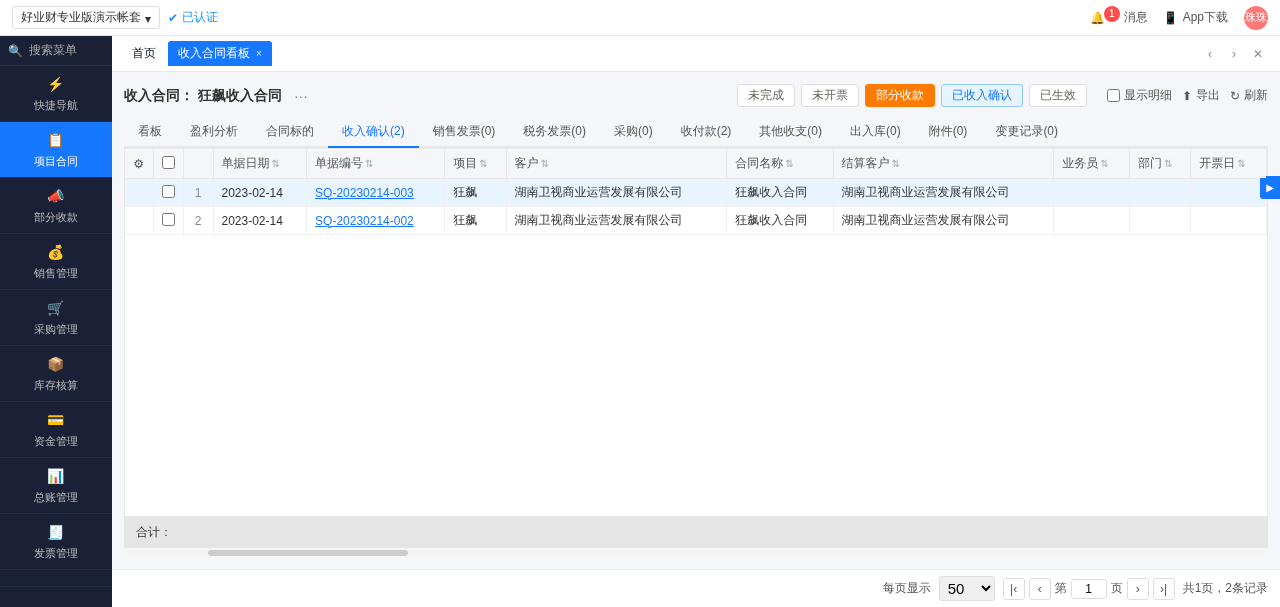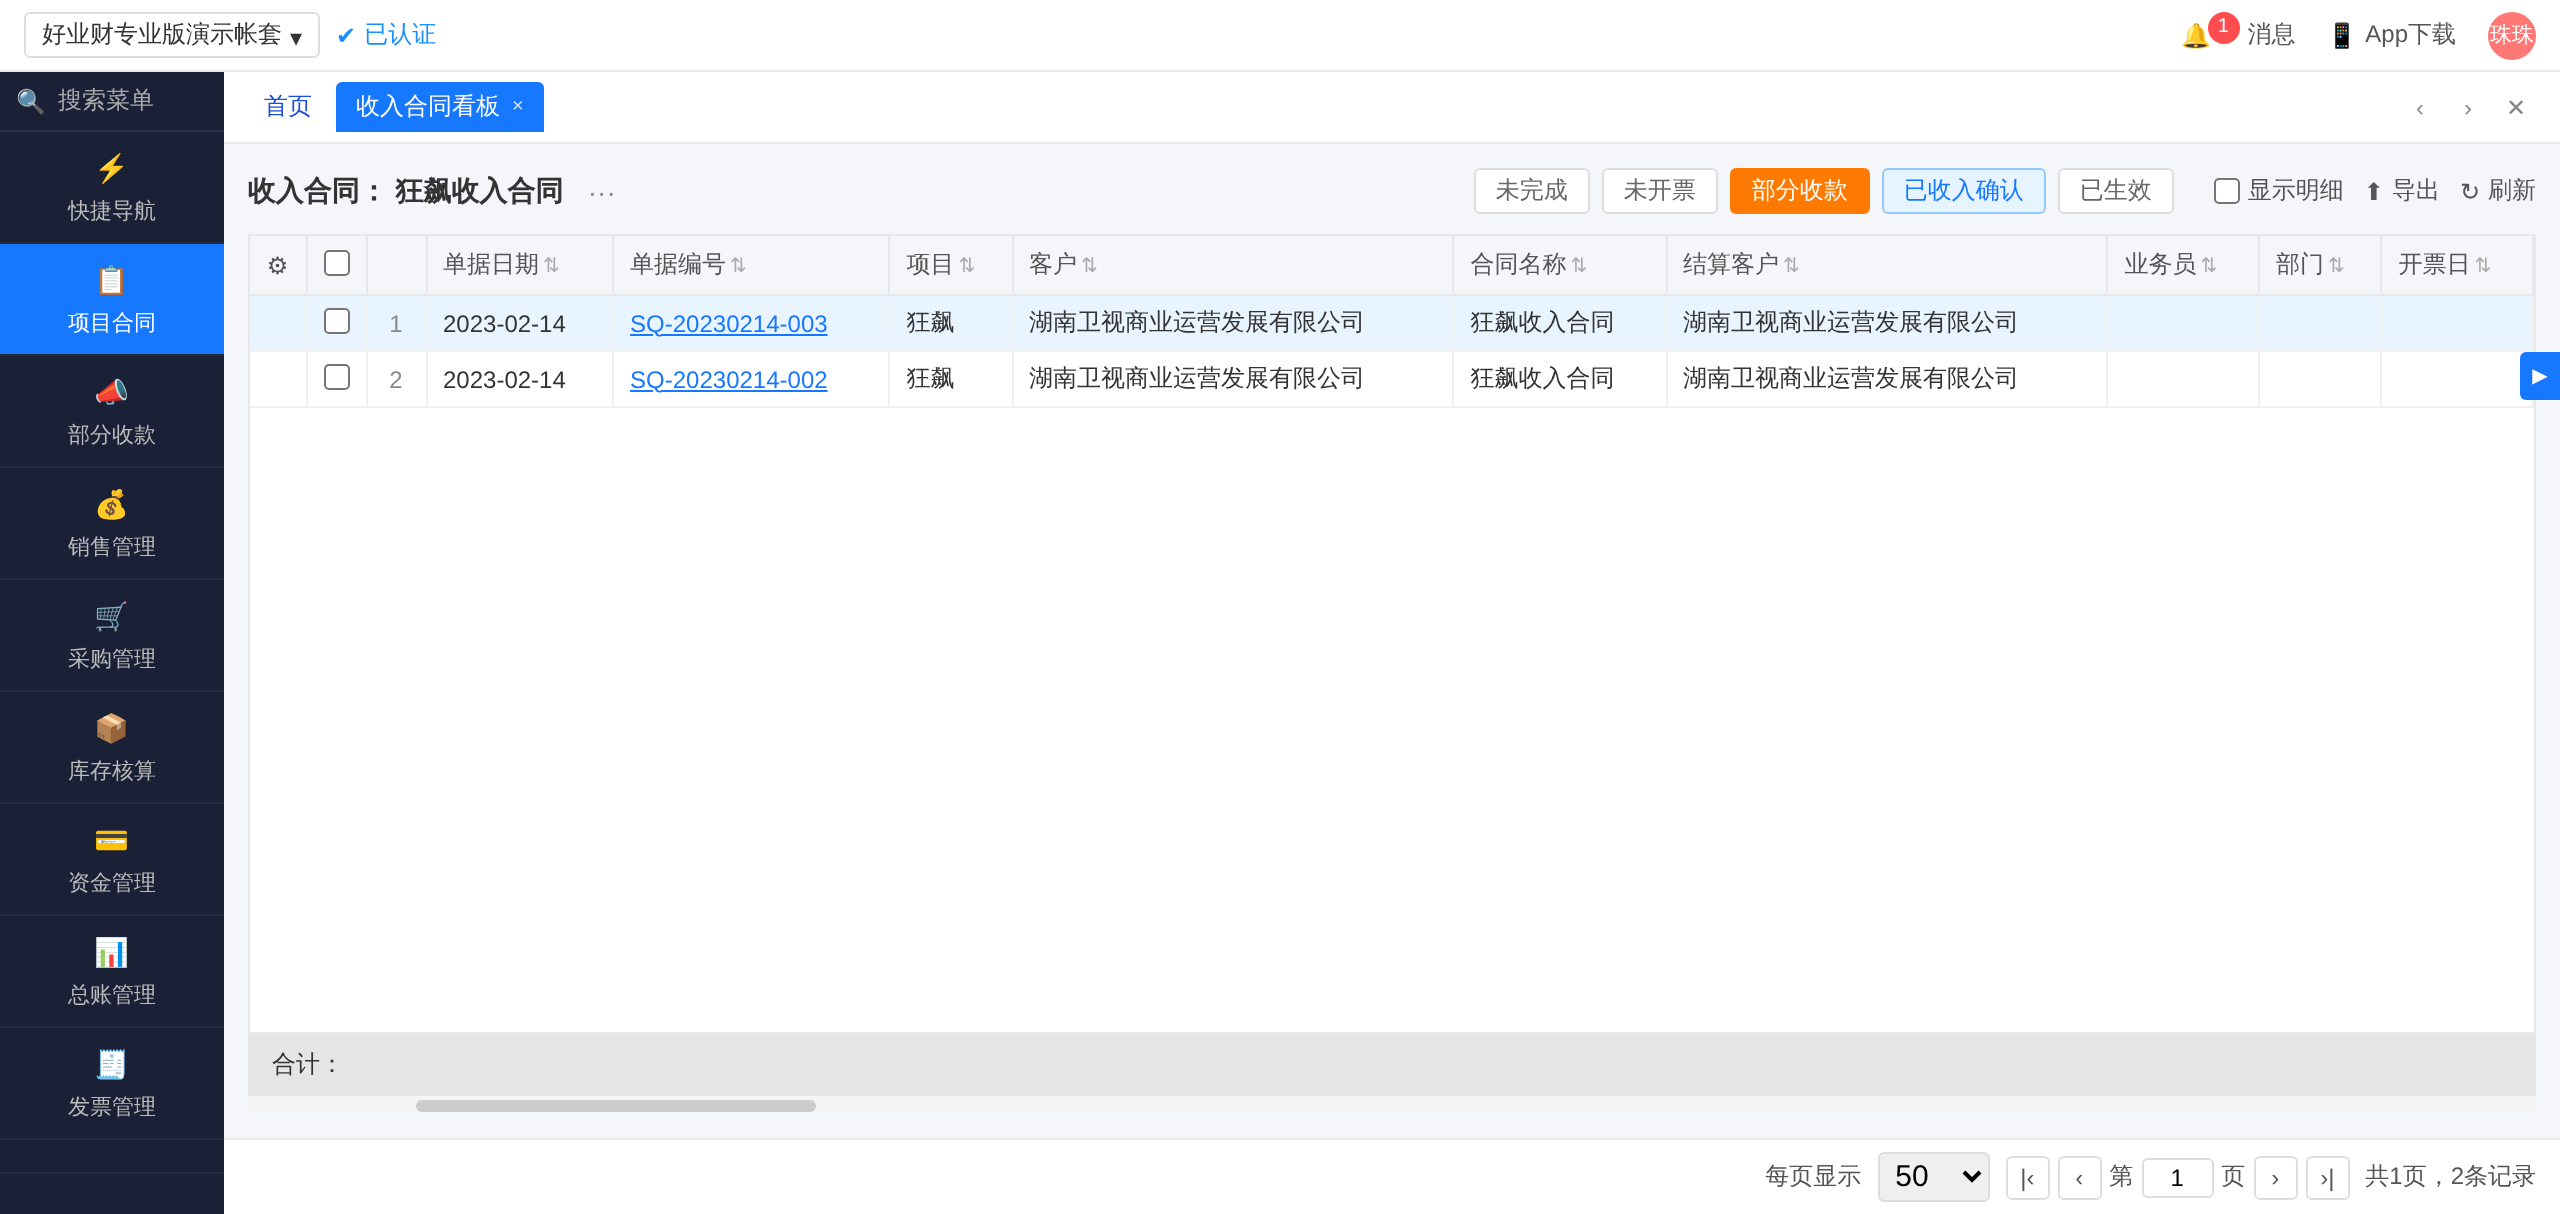--- a/index.html
+++ b/index.html
@@ -24,21 +24,21 @@
     .sidebar-search { display: flex; align-items: center; padding: 6px 8px; color: #aaa; font-size: 12px; cursor: pointer; gap: 6px; border-bottom: 1px solid #2a3450; }
     .sidebar-item { display: flex; flex-direction: column; align-items: center; padding: 8px 4px; color: #bbb; font-size: 11px; cursor: pointer; gap: 4px; border-bottom: 1px solid #232b3e; }
     .sidebar-item.active { background: #1677ff; color: #fff; }
     .sidebar-icon { width: 20px; height: 20px; display: flex; align-items: center; justify-content: center; font-size: 14px; }
 
     
     .content-area { flex: 1; display: flex; flex-direction: column; overflow: hidden; background: #f5f6fa; }
 
     
     .tab-bar { height: 36px; background: #fff; border-bottom: 1px solid #e8e8e8; display: flex; align-items: center; padding: 0 12px; gap: 4px; flex-shrink: 0; }
-    .tab-home { color: #1d4ed8; font-size: 12px; padding: 4px 8px; cursor: pointer; }
+    .tab-home { color: #0f172a; font-size: 12px; padding: 4px 8px; cursor: pointer; }
     .tab-item { display: flex; align-items: center; gap: 6px; padding: 4px 10px; background: #1677ff; color: #fff; border-radius: 3px 3px 0 0; font-size: 12px; cursor: pointer; }
     .tab-close { cursor: pointer; font-size: 10px; color: rgba(255,255,255,0.8); }
     .tab-nav-btns { margin-left: auto; display: flex; gap: 4px; }
     .tab-nav-btn { width: 20px; height: 20px; display: flex; align-items: center; justify-content: center; color: #888; cursor: pointer; font-size: 12px; }
 
     
     .page-content { flex: 1; padding: 12px; overflow: hidden; display: flex; flex-direction: column; }
 
     
     .contract-header { display: flex; align-items: center; gap: 12px; margin-bottom: 10px; }
@@ -214,20 +214,34 @@
             <span>⬆</span>
             <span>导出</span>
           </div>
           <div class="refresh-btn">
             <span>↻</span>
             <span>刷新</span>
           </div>
         </div>
       </div>
 
+      <div class="sub-tabs">
+        <div class="sub-tab">看板</div>
+        <div class="sub-tab">盈利分析</div>
+        <div class="sub-tab">合同标的</div>
+        <div class="sub-tab active">收入确认(2)</div>
+        <div class="sub-tab">销售发票(0)</div>
+        <div class="sub-tab">税务发票(0)</div>
+        <div class="sub-tab">采购(0)</div>
+        <div class="sub-tab">收付款(2)</div>
+        <div class="sub-tab">其他收支(0)</div>
+        <div class="sub-tab">出入库(0)</div>
+        <div class="sub-tab">附件(0)</div>
+        <div class="sub-tab">变更记录(0)</div>
+      </div>
 
       <div class="table-container">
         <table>
           <thead>
             <tr>
               <th class="th-icon">⚙</th>
               <th class="th-checkbox"><input type="checkbox" style=""></th>
               <th style="width:30px;"></th>
               <th><span class="col-sort">
                     <span>单据日期</span>

